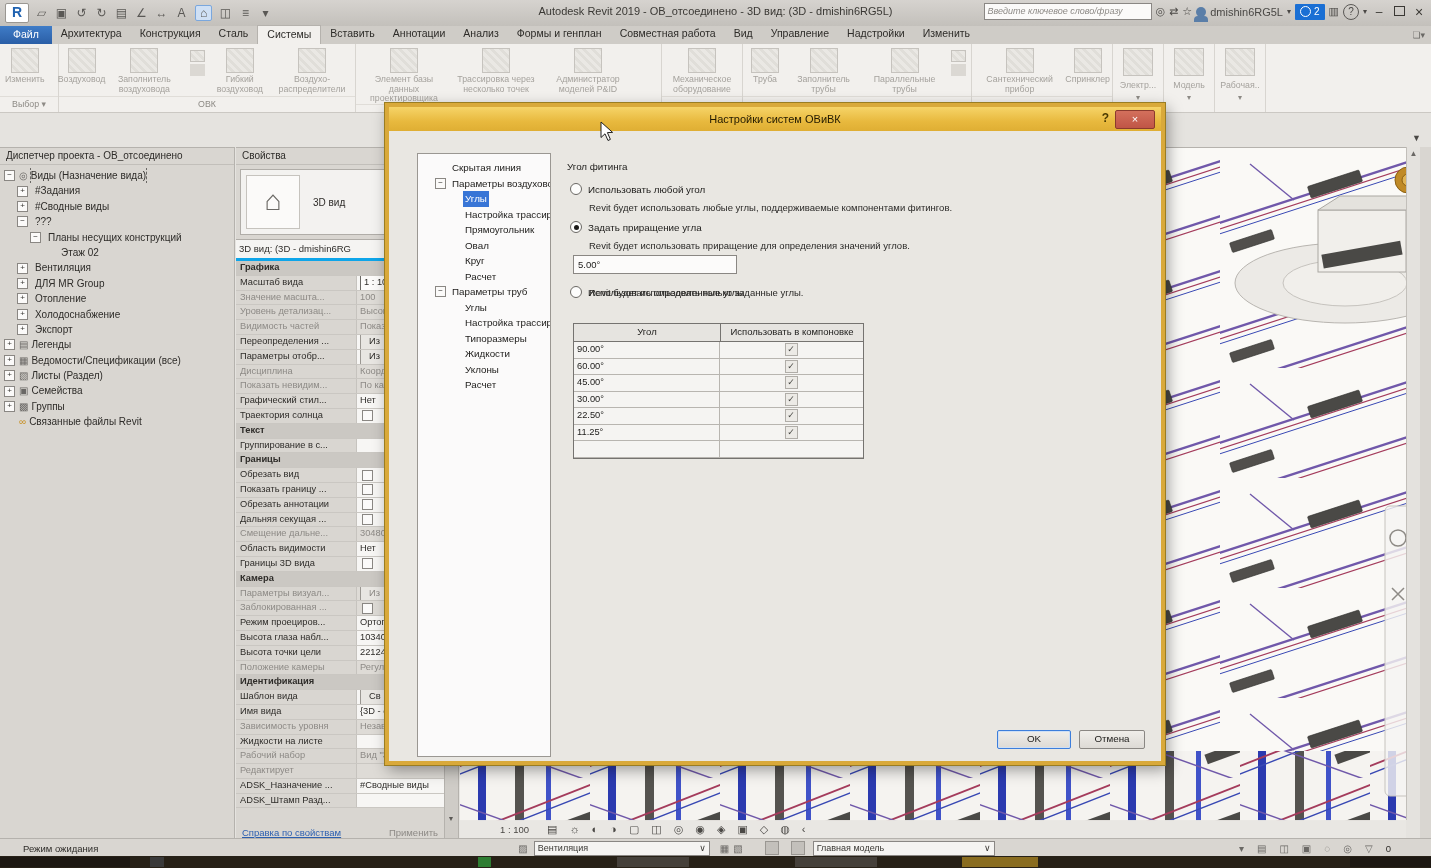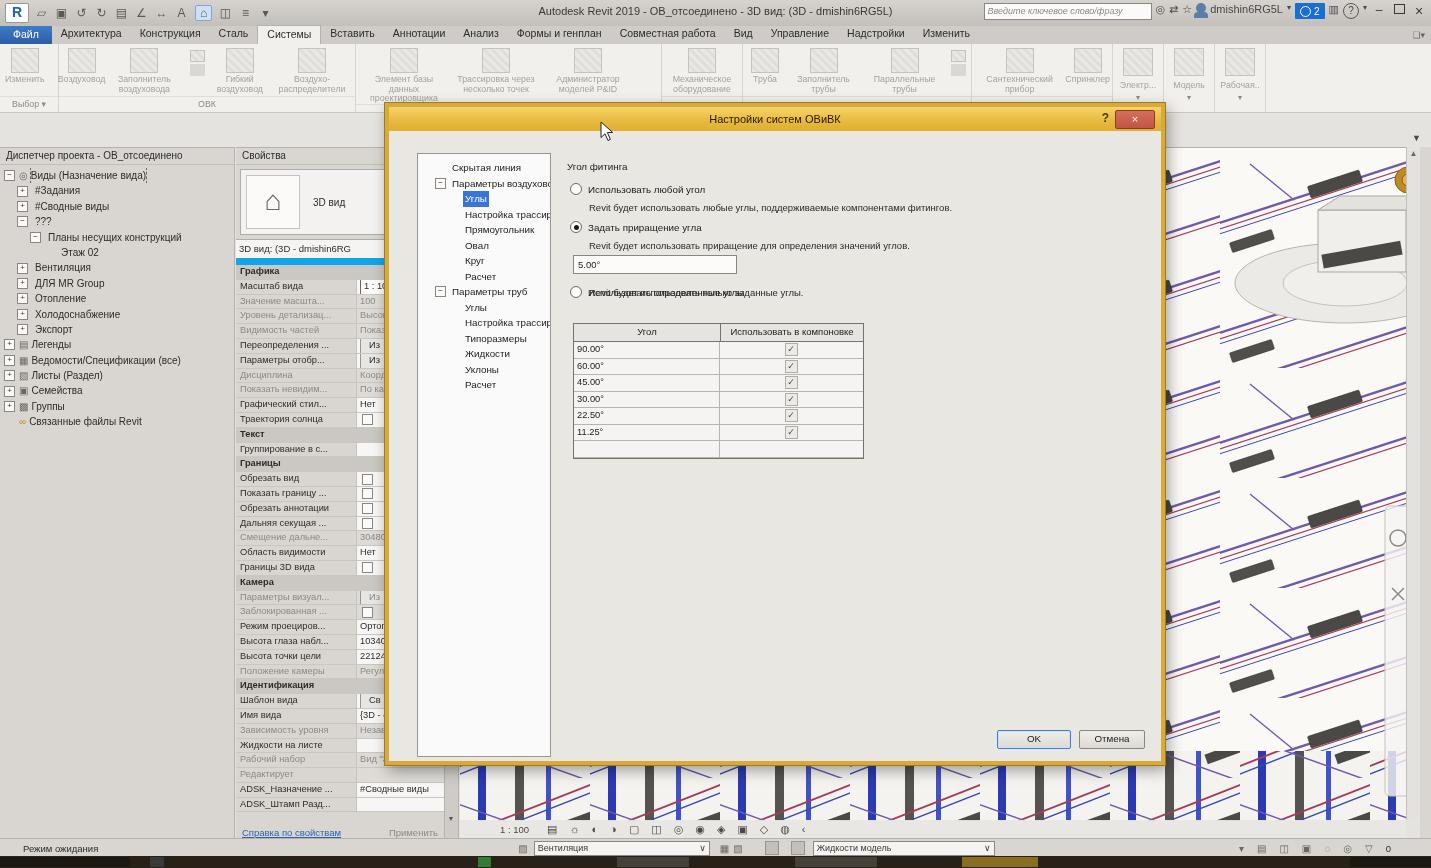--- a/index.html
+++ b/index.html
@@ -9,21 +9,21 @@
 
   
   .titlebar{left:0;top:0;width:1431px;height:26px;background:linear-gradient(#d6d3cf,#c3c0bb);
     border-bottom:1px solid #a8a5a0;display:flex;align-items:center;font-size:11px;}
   .rlogo{width:22px;height:18px;margin:0 6px 0 5px;background:#fff;border:1px solid #9a9792;
     color:#1f62b0;font-weight:bold;font-size:14px;text-align:center;line-height:17px;border-radius:2px;}
   .qat{display:flex;align-items:center;gap:7px;color:#5a5855;font-size:12px;}
   .qat .qi{display:inline-block;min-width:13px;text-align:center;cursor:default;}
   .qat .qi.pressed{background:#cfe0f5;border:1px solid #7aa7dd;border-radius:2px;padding:0 1px;}
   .win-title{position:absolute;left:0;right:0;text-align:center;top:5px;font-size:11px;color:#3a3834;pointer-events:none;}
-  .tb-right{position:absolute;right:4px;top:3px;display:flex;align-items:flex-start;gap:4px;font-size:11px;color:#4a4845;}
+  .tb-right{position:absolute;right:4px;top:3px;display:flex;align-items:center;gap:4px;font-size:11px;color:#4a4845;}
   .searchbox{width:160px;height:15px;background:#fbfaf9;border:1px solid #8a8784;font-size:9px;
     font-style:italic;color:#8d8a86;padding:0 3px;line-height:15px;overflow:hidden;white-space:nowrap;}
   .badge{background:#1a6fd4;color:#fff;font-size:10px;height:16px;padding:0 5px;display:flex;align-items:center;gap:3px;border-radius:1px;}
   .badge .clockdot{width:9px;height:9px;border:1.5px solid #fff;border-radius:50%;display:inline-block;}
   .avatar{width:10px;height:10px;border-radius:50%;background:#5a7ea8;position:relative;}
   .avatar::after{content:"";position:absolute;left:-2px;top:9px;width:14px;height:6px;border-radius:4px 4px 0 0;background:#5a7ea8;}
   .helpcirc{width:14px;height:14px;border:1.3px solid #5a5855;border-radius:50%;text-align:center;line-height:13px;font-size:10px;}
   .winbtn{width:16px;text-align:center;color:#3a3834;font-size:12px;}
   .restore-ico{width:9px;height:8px;border:1.3px solid #3a3834;display:inline-block;}
 
@@ -73,21 +73,21 @@
   .ticon.ico-group::before{content:"▩";}
   .ticon.ico-link::before{content:"∞";color:#c8922a;}
   .tlabel{font-size:10px;}
   .tlabel.focus{outline:1px dashed #6a6865;}
 
   
   .typecard{margin:4px;height:64px;background:#f3f2f0;border:1px solid #b0ada8;display:flex;align-items:center;}
   .housebox{width:52px;height:52px;margin:5px;background:#fbfaf9;border:1px solid #c6c3be;
      font-size:28px;color:#6a6865;text-align:center;line-height:50px;}
   .typelabel{font-size:10px;color:#2e2c29;margin-left:8px;}
-  .selector{height:18px;margin:0;background:#f5f4f2;border-top:1px solid #b0ada8;border-bottom:7px solid #0ea5e9;
+  .selector{height:18px;margin:0;background:#f5f4f2;border-top:1px solid #b0ada8;border-bottom:3px solid #0ea5e9;
      font-size:9.5px;line-height:17px;padding:0 3px;display:flex;}
   .selector .seltext{flex:1;white-space:nowrap;overflow:hidden;}
   .selector .selarrow{color:#5a5855;}
   .prow{height:13.8px;line-height:13.8px;border-bottom:1px solid #cac7c2;display:flex;font-size:9.3px;}
   .plabel{flex:0 0 116px;padding-left:4px;white-space:nowrap;overflow:hidden;border-right:1px solid #c6c3be;}
   .pval{flex:1;background:#f7f6f4;padding-left:3px;white-space:nowrap;overflow:hidden;display:flex;align-items:center;}
   .prow.sec{background:#cbc8c3;font-weight:bold;}
   .prow.sec .plabel{border-right:none;}
   .prow.dim{color:#8d8a86;}
   .prow.dim .pval{background:#dedbd6;}
@@ -982,21 +982,21 @@
     <span class="sb-ico" style="margin-left:420px;">▨</span>
     <div class="sb-combo" style="width:168px;margin-left:6px;">
       <span>Вентиляция</span>
         <span>∨</span>
     </div>
     <span class="sb-ico" style="margin-left:10px;">▦</span>
     <span class="sb-ico" style="margin-left:4px;">▧</span>
     <span class="sb-sq" style="margin-left:22px;"></span>
     <span class="sb-sq" style="margin-left:12px;"></span>
     <div class="sb-combo" style="width:174px;margin-left:8px;">
-      <span>Жидкости модель</span>
+      <span>Главная модель</span>
         <span>∨</span>
     </div>
     <span style="margin-left:auto;margin-right:40px;display:flex;gap:13px;align-items:center;">
       <span style="display:flex;gap:13px;">
 
       <span class="sb-ico">▾</span>
           <span class="sb-ico">▤</span>
           <span class="sb-ico">◫</span>
           <span class="sb-ico">▣</span>
           <span class="sb-ico">◌</span>

